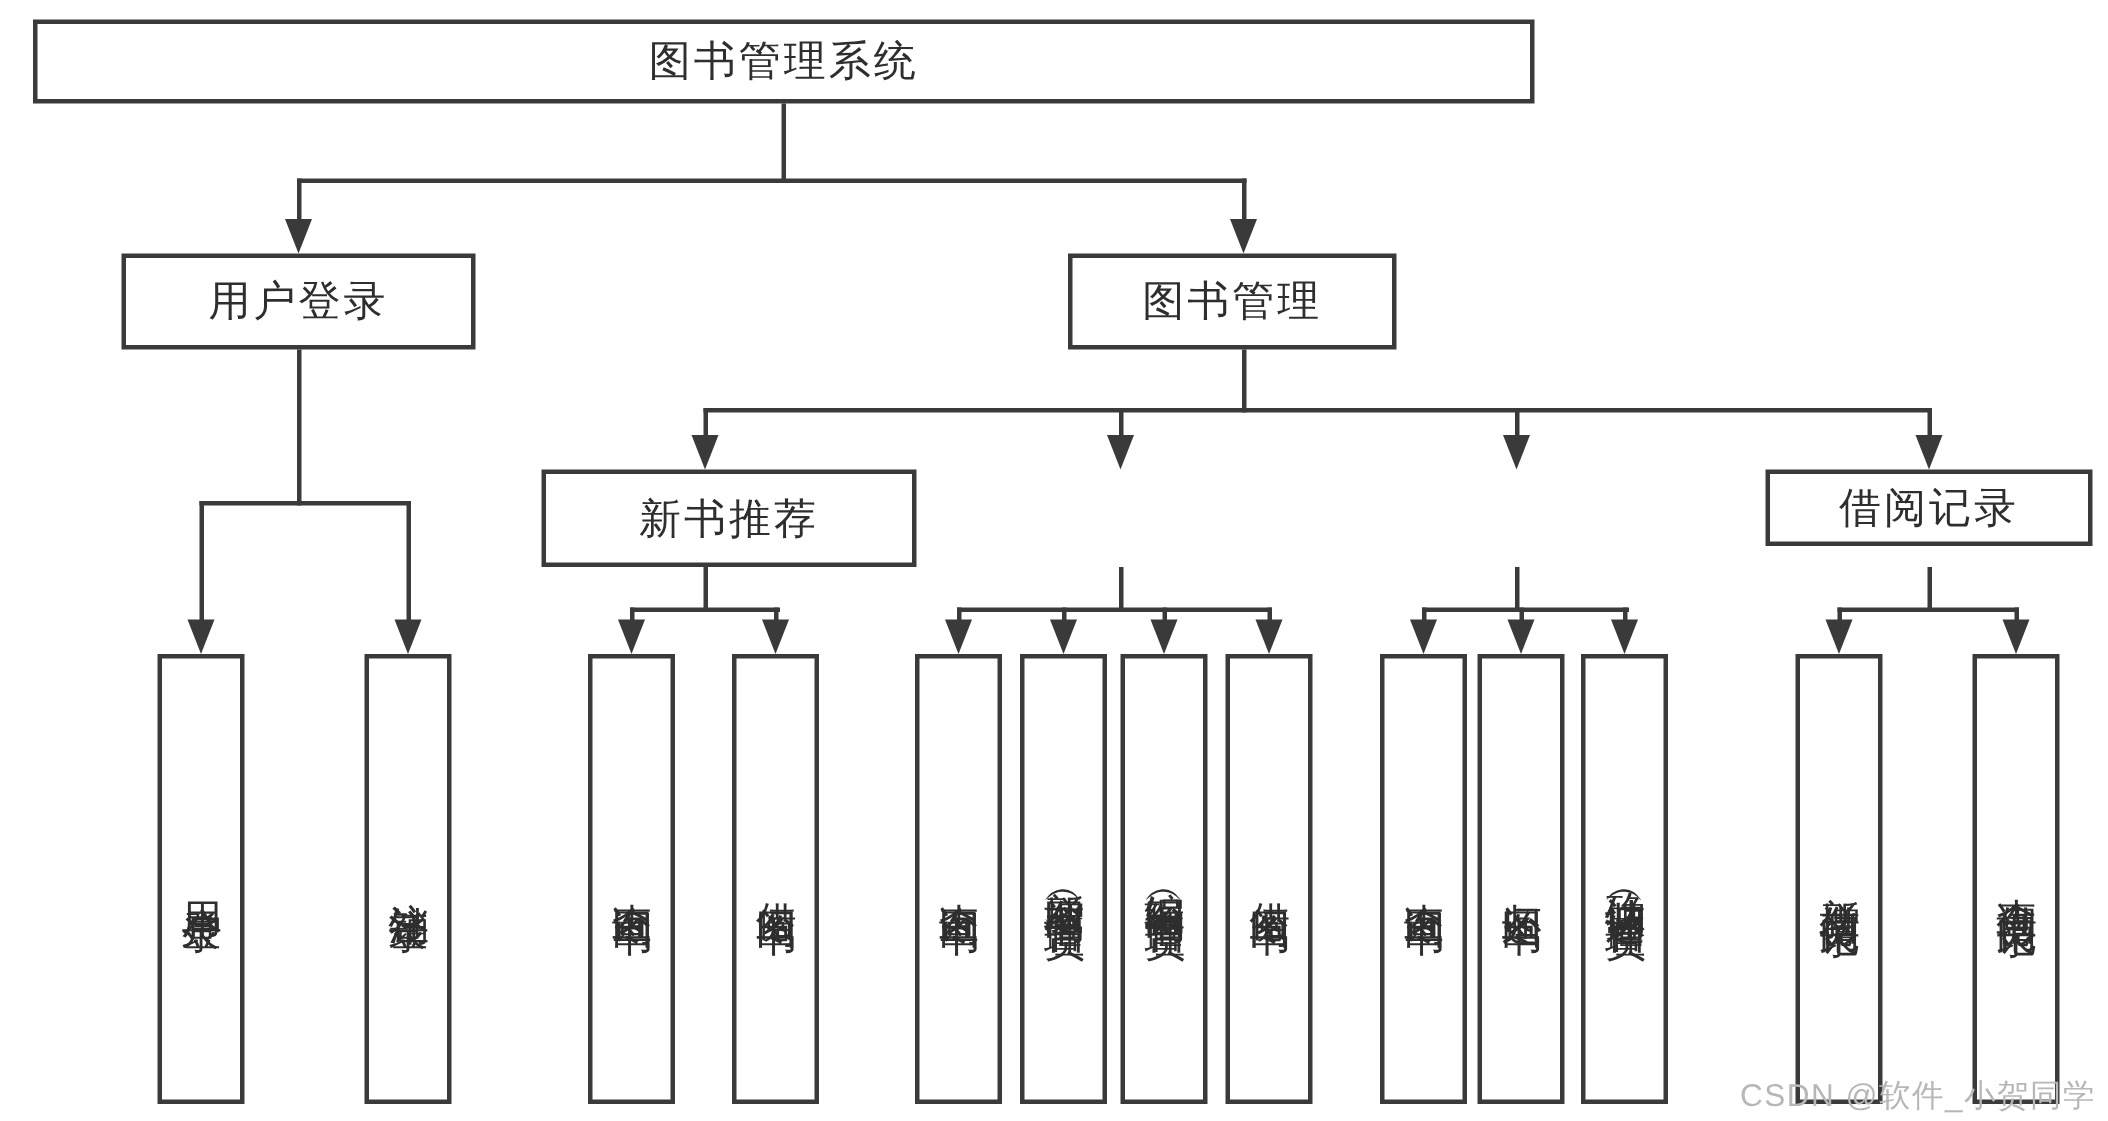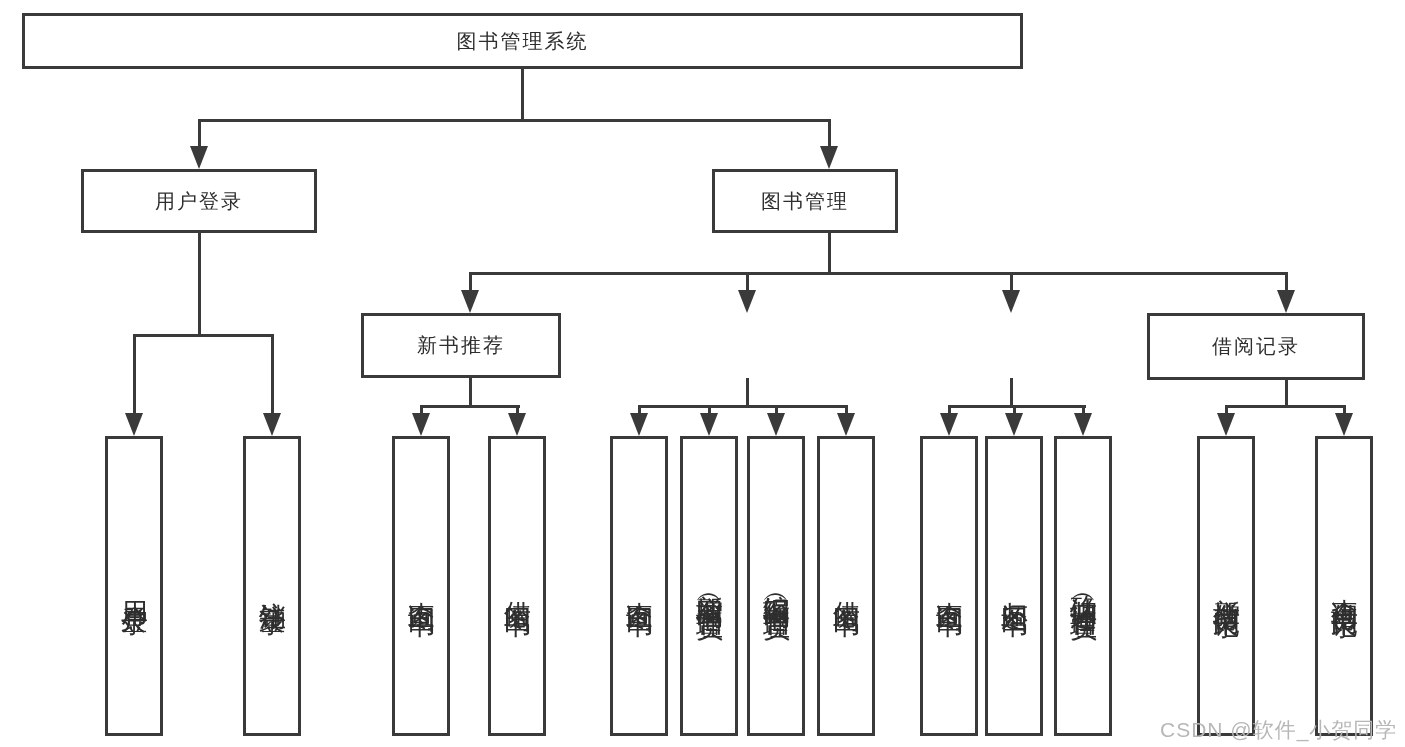--- a/index.html
+++ b/index.html
@@ -13,21 +13,21 @@
   }
   .box{
     position:absolute;
     box-sizing:border-box;
     border:3px solid #3a3a3a;
     background:#ffffff;
     display:flex;
     align-items:center;
     justify-content:center;
   }
-  .hbox{font-size:20px;letter-spacing:2px;}
+  .hbox{font-size:28px;letter-spacing:2px;}
   .vbox .vtext{
     writing-mode:vertical-rl;
     text-orientation:mixed;
     font-size:27px;
     letter-spacing:3px;
     line-height:1;
     white-space:nowrap;
   }
   .line{position:absolute;background:#3a3a3a;}
   .arrow{
@@ -58,21 +58,21 @@
   <div class="line" style="left:520.5px;top:69px;width:3px;height:53px"></div>
   <div class="line" style="left:197.5px;top:119px;width:633px;height:3px"></div>
   <div class="line" style="left:197.5px;top:119px;width:3px;height:29px"></div>
   <div class="arrow" style="left:190px;top:146px"></div>
   <div class="line" style="left:827.5px;top:119px;width:3px;height:29px"></div>
   <div class="arrow" style="left:820px;top:146px"></div>
 
   <div class="box hbox" style="left:81px;top:169px;width:236px;height:64px">
     <span>用户登录</span>
   </div>
-  <div class="box hbox" style="left:712px;top:169px;width:186px;height:64px">
+  <div class="box hbox" style="left:712px;top:169px;width:219px;height:64px">
     <span>图书管理</span>
   </div>
 
   <div class="line" style="left:197.5px;top:233px;width:3px;height:104px"></div>
   <div class="line" style="left:132.5px;top:334px;width:141px;height:3px"></div>
   <div class="line" style="left:132.5px;top:334px;width:3px;height:82px"></div>
   <div class="arrow" style="left:125px;top:413px"></div>
   <div class="line" style="left:270.5px;top:334px;width:3px;height:82px"></div>
   <div class="arrow" style="left:263px;top:413px"></div>
 
@@ -80,24 +80,24 @@
   <div class="line" style="left:468.5px;top:272px;width:819px;height:3px"></div>
   <div class="line" style="left:468.5px;top:272px;width:3px;height:20px"></div>
   <div class="arrow" style="left:461px;top:290px"></div>
   <div class="line" style="left:745.5px;top:272px;width:3px;height:20px"></div>
   <div class="arrow" style="left:738px;top:290px"></div>
   <div class="line" style="left:1009.5px;top:272px;width:3px;height:20px"></div>
   <div class="arrow" style="left:1002px;top:290px"></div>
   <div class="line" style="left:1284.5px;top:272px;width:3px;height:20px"></div>
   <div class="arrow" style="left:1277px;top:290px"></div>
 
-  <div class="box hbox" style="left:361px;top:313px;width:200px;height:65px">
+  <div class="box hbox" style="left:361px;top:313px;width:250px;height:65px">
     <span>新书推荐</span>
   </div>
-  <div class="box hbox" style="left:1147px;top:313px;width:218px;height:67px">
+  <div class="box hbox" style="left:1177px;top:313px;width:218px;height:51px">
     <span>借阅记录</span>
   </div>
 
   <div class="line" style="left:468.5px;top:378px;width:3px;height:30px"></div>
   <div class="line" style="left:419.5px;top:405px;width:100px;height:3px"></div>
   <div class="line" style="left:419.5px;top:405px;width:3px;height:12px"></div>
   <div class="arrow" style="left:412px;top:413px"></div>
   <div class="line" style="left:515.5px;top:405px;width:3px;height:12px"></div>
   <div class="arrow" style="left:508px;top:413px"></div>
 

